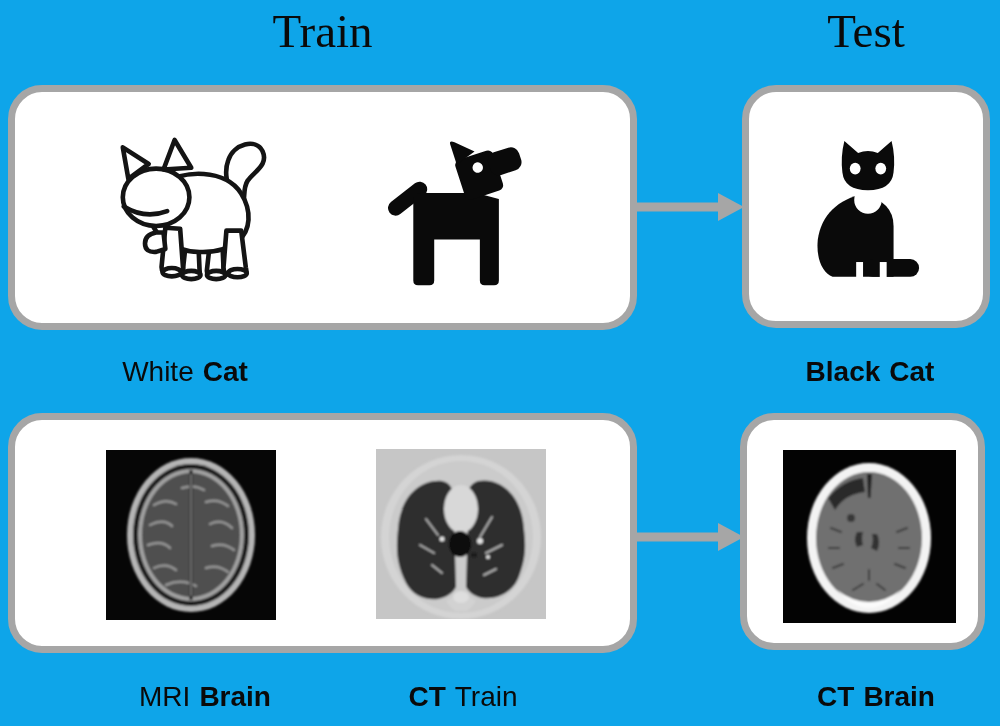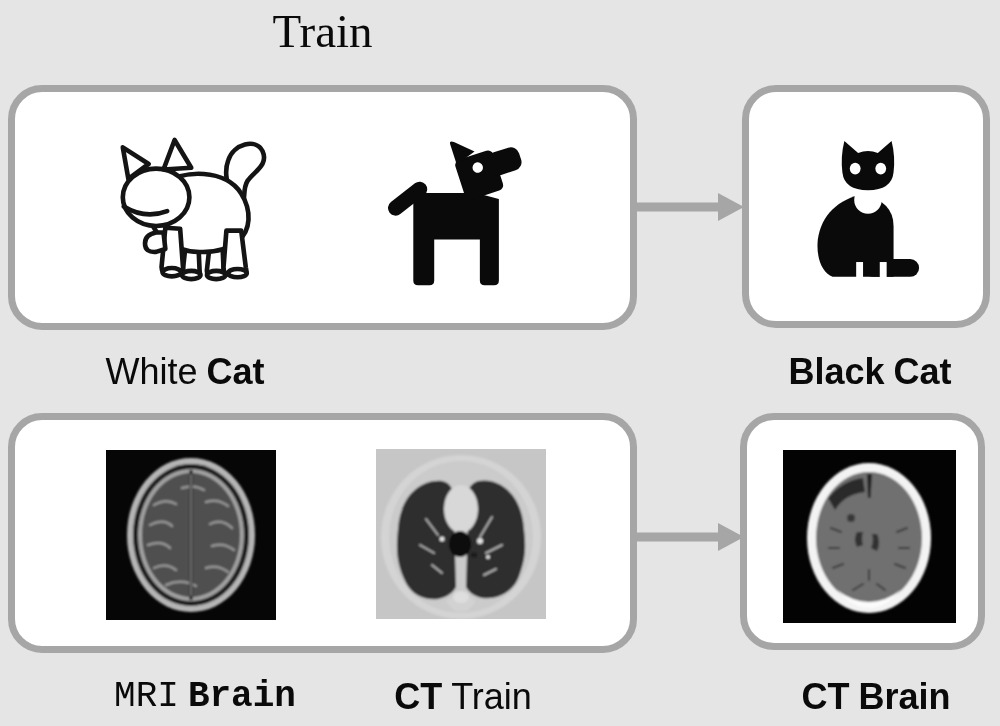--- a/index.html
+++ b/index.html
@@ -1,51 +1,52 @@
 <!DOCTYPE html>
 <html><head>
 <meta charset="utf-8">
 <style>
   html,body{margin:0;padding:0;background:#ffffff;}
-  .canvas{position:relative;width:1000px;height:726px;background:#e5e5e5;overflow:hidden;
+  .canvas{position:relative;width:1000px;height:726px;background:#0ea5e9;overflow:hidden;
           font-family:"Liberation Sans",sans-serif;color:#000;}
   .title{position:absolute;font-family:"Liberation Serif",serif;font-size:47px;line-height:1.1;
          text-align:center;color:#0a0a0a;}
   .title-train{left:8px;top:6px;width:629px;}
   .title-test{left:742px;top:6px;width:248px;}
   .box{position:absolute;border:7px solid #a6a6a6;border-radius:34px;background:#fff;box-sizing:border-box;}
   .box-a{left:8px;top:85px;width:629px;height:245px;}
   .box-b{left:742px;top:85px;width:248px;height:243px;}
   .box-c{left:8px;top:413px;width:629px;height:240px;}
   .box-d{left:740px;top:413px;width:245px;height:237px;}
   .icon{position:absolute;}
   .i-whitecat{left:93px;top:28px;width:185px;height:174px;}
   .i-dog{left:370px;top:42px;width:165px;height:155px;}
   .i-blackcat{left:58px;top:39px;width:118px;height:148px;}
   .i-mri{left:91px;top:30px;width:170px;height:170px;}
   .i-ctlung{left:361px;top:29px;width:170px;height:170px;}
   .i-ctbrain{left:36px;top:30px;width:173px;height:173px;}
   .arrow{position:absolute;width:116px;height:28px;}
   .arrow-1{left:630px;top:193px;}
   .arrow-2{left:630px;top:523px;}
-  .lbl{position:absolute;width:320px;font-size:36px;line-height:38px;text-align:center;
+  .lbl{position:absolute;width:320px;font-size:28px;line-height:38px;text-align:center;
        white-space:nowrap;color:#0a0a0a;}
   .lbl .w1{margin-right:9px;}
   .lbl b{font-weight:700;}
   .row1{top:353px;}
   .row2{top:678px;}
   .l1{left:25px;} .l2{left:308px;} .l3{left:710px;}
-  .l4{left:45px;font-family:Liberation Mono, monospace;} .l5{left:303px;} .l6{left:716px;}
+  .l4{left:45px;} .l5{left:303px;} .l6{left:716px;}
 </style>
 </head>
 <body>
 
 <div class="canvas">
 
   <div class="title title-train">Train</div>
+  <div class="title title-test">Test</div>
 
   <div class="box box-a">
 
     <svg class="icon i-whitecat" viewBox="0 0 200 185">
       <g fill="#ffffff" stroke="#141414" stroke-width="5" stroke-linejoin="round" stroke-linecap="round">
         <path d="M137 92 C131 72 124 58 130 42 C136 24 160 18 167 32 C174 47 158 54 151 64 C145 73 149 84 145 95 Z"></path>
         <path d="M86 115 L81 160 Q80 168 88 168 L97 168 Q100 168 99 161 L97 117 Z"></path>
         <path d="M112 115 L107 160 Q106 168 114 168 L123 168 Q126 168 125 161 L123 117 Z"></path>
         <path d="M55 70 C82 50 128 52 144 78 C156 97 154 118 141 129 C119 147 78 144 59 127 C42 112 40 82 55 70 Z"></path>
         <path d="M128 118 L125 156 Q124 166 133 166 L146 166 Q151 166 149 158 L144 118 Z"></path>

